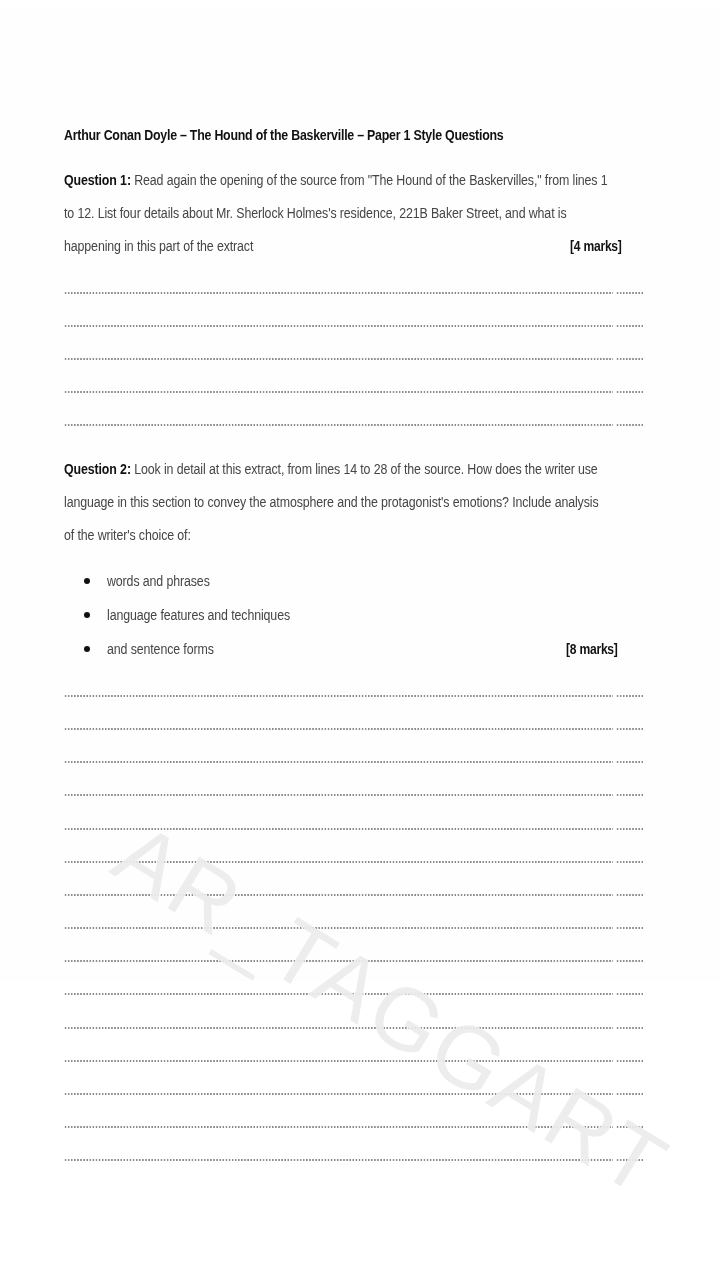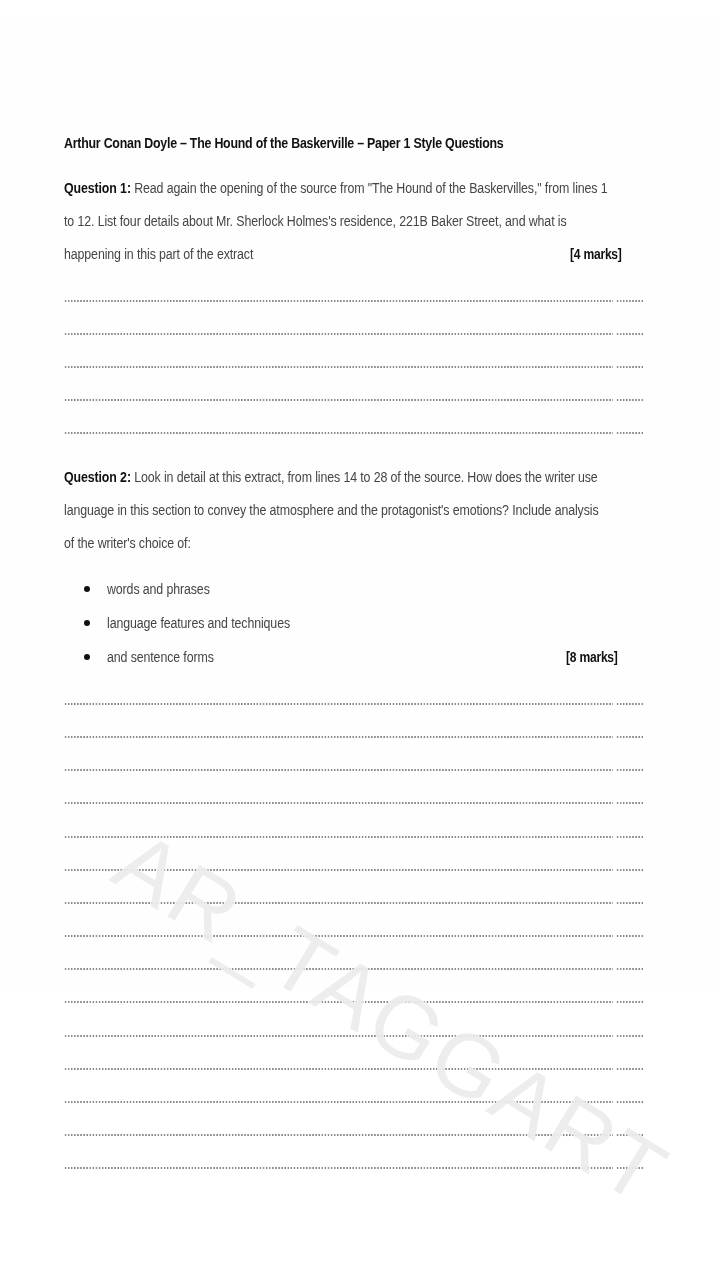--- a/index.html
+++ b/index.html
@@ -9,21 +9,21 @@
   }
   body {
     width: 720px;
     height: 1280px;
     position: relative;
     overflow: hidden;
     font-family: "Liberation Sans", sans-serif;
   }
   .page {
     position: absolute;
-    left: 0; top: 16px;
+    left: 0; top: 8px;
     width: 720px; height: 973px;
     background: #fefefe;
   }
   .line {
     position: absolute;
     left: 64px;
     white-space: nowrap;
     transform-origin: left center;
     font-size: 15.5px;
     line-height: 18px;

